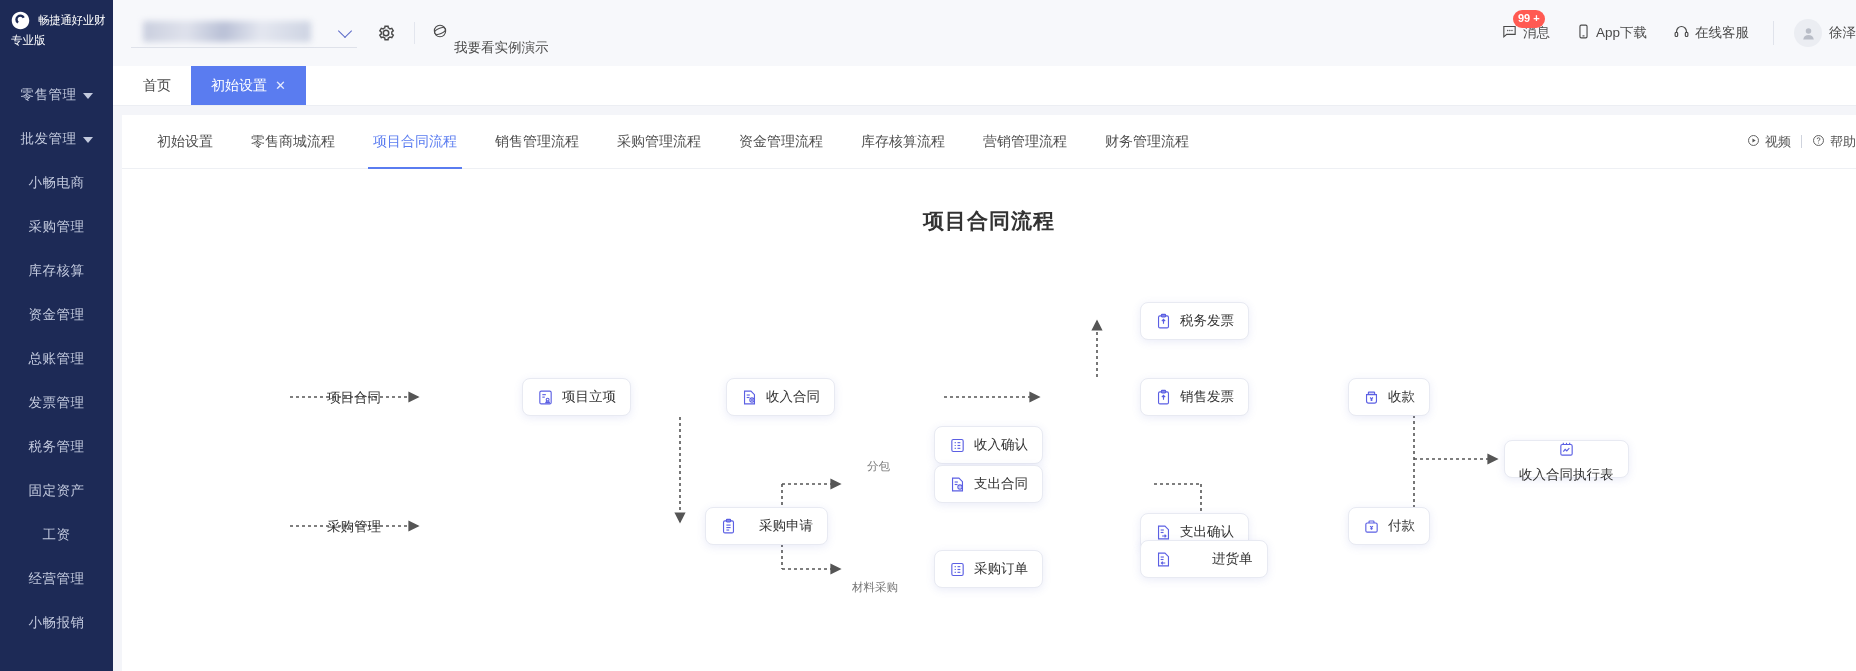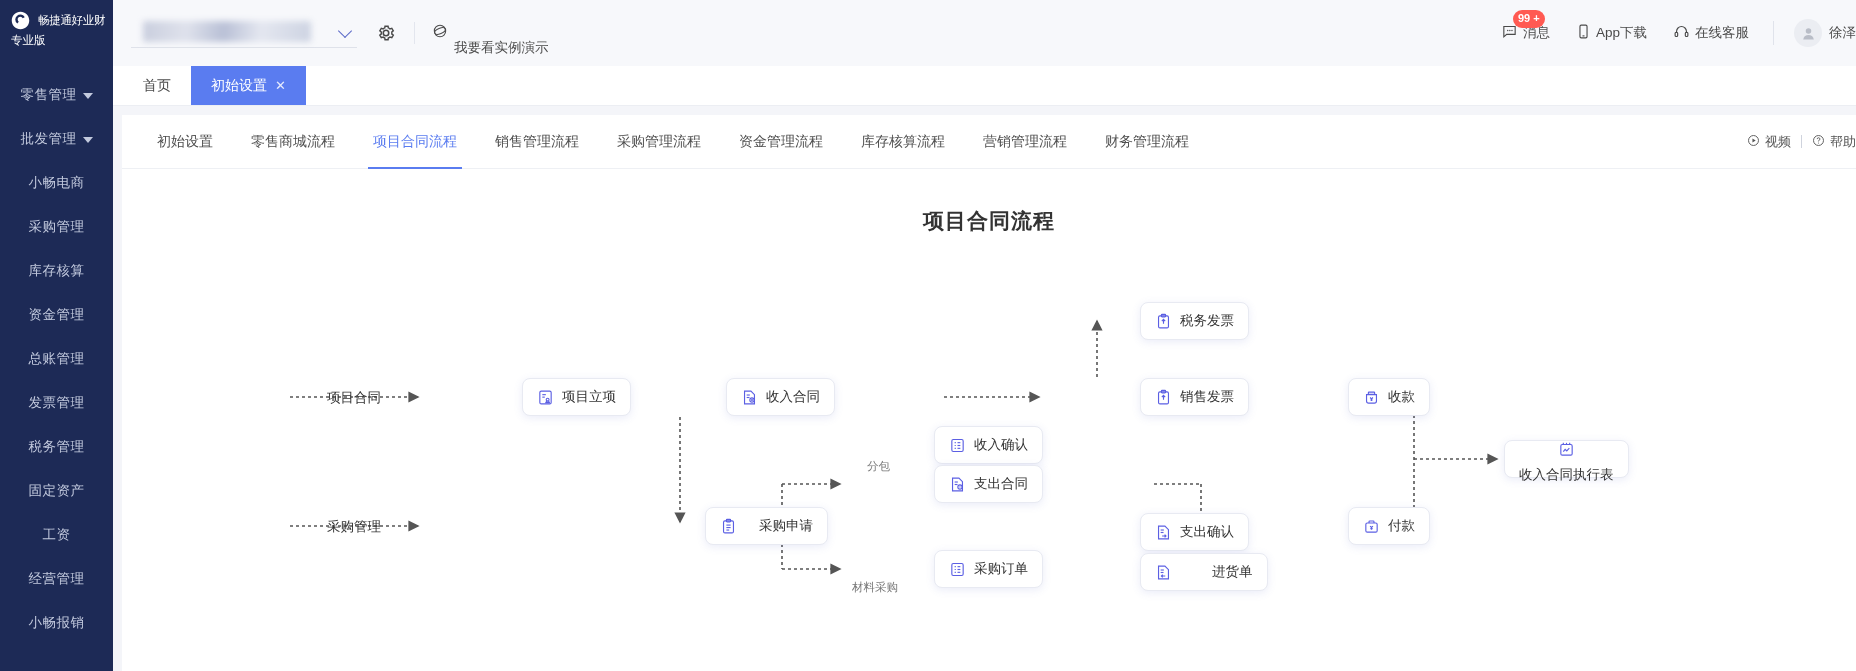--- a/index.html
+++ b/index.html
@@ -550,21 +550,21 @@
                 <line x1="12" y1="8" x2="16" y2="8"></line>
               <line x1="8" y1="12" x2="9.6" y2="12"></line>
                 <line x1="12" y1="12" x2="16" y2="12"></line>
               <line x1="8" y1="16" x2="9.6" y2="16"></line>
                 <line x1="12" y1="16" x2="16" y2="16"></line>
             </svg>
           </span>
           <span class="nlabel">采购订单</span>
         </div>
 
-        <div class="node" style="left:1018px; top:304px;gap:40px;">
+        <div class="node" style="left:1018px; top:291px;gap:40px;">
           <span class="nicon">
             <svg width="17" height="17" viewBox="0 0 24 24" fill="none" stroke="#5b5fe3" stroke-width="1.6">
               <path d="M5 3h9l5 5v13H5z"></path>
                 <line x1="8" y1="8.5" x2="12.5" y2="8.5"></line>
                 <line x1="8" y1="12" x2="12" y2="12"></line>
               <path d="M14.5 17H9M10.9 15.1L9 17l1.9 1.9"></path>
             </svg>
           </span>
           <span class="nlabel">进货单</span>
         </div>

